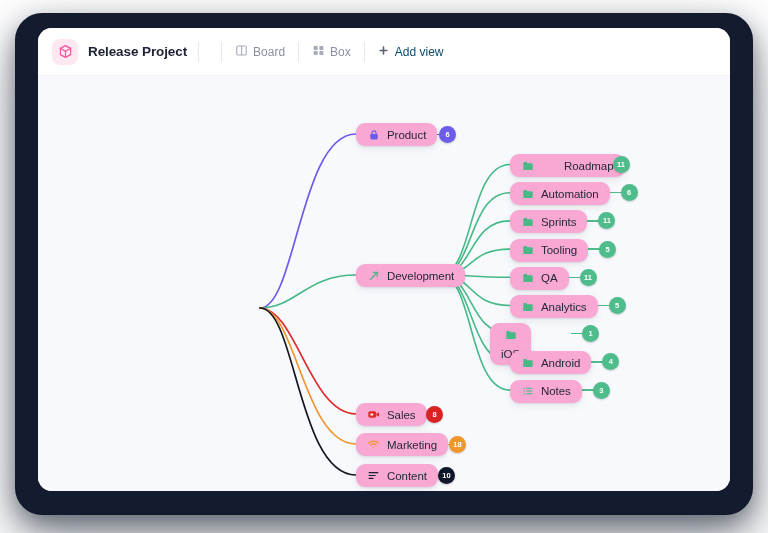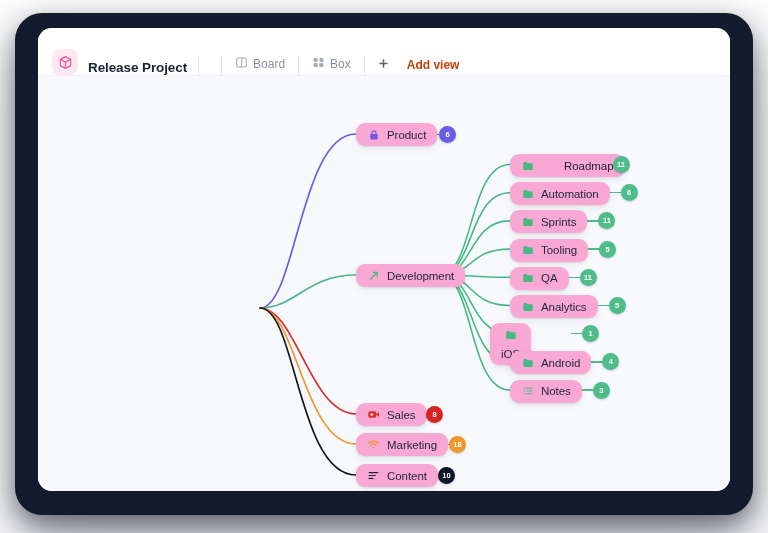--- a/index.html
+++ b/index.html
@@ -47,21 +47,21 @@
 
   
   .app-header {
     position: absolute;
     left: 0; top: 0;
     width: 697px;
     height: 48px;
     background: #ffffff;
     border-bottom: 1px solid #EEF0F5;
     display: flex;
-    align-items: flex-end;
+    align-items: center;
     padding: 0 14px;
   }
 
   .brand-badge {
     width: 26px; height: 26px;
     border-radius: 8px;
     background: #FDE8F1;
     display: flex;
     align-items: center;
     justify-content: center;
@@ -89,21 +89,21 @@
     display: flex;
     align-items: center;
     gap: 5px;
     font-size: 12px;
     color: #8A90A2;
     white-space: nowrap;
     cursor: pointer;
     padding: 3px 2px;
   }
   .view-tab.active { color: #6C5CE7; font-weight: bold; }
-  .view-tab.addview { color: #c2410c; font-weight: bold; gap: 18px; }
+  .view-tab.addview { color: #0c4a6e; font-weight: normal; gap: 6px; }
 
   
   .canvas {
     position: absolute;
     left: 0; top: 48px;
     width: 692px;
     height: 415px;
     background: #F8F9FC;
   }
 

